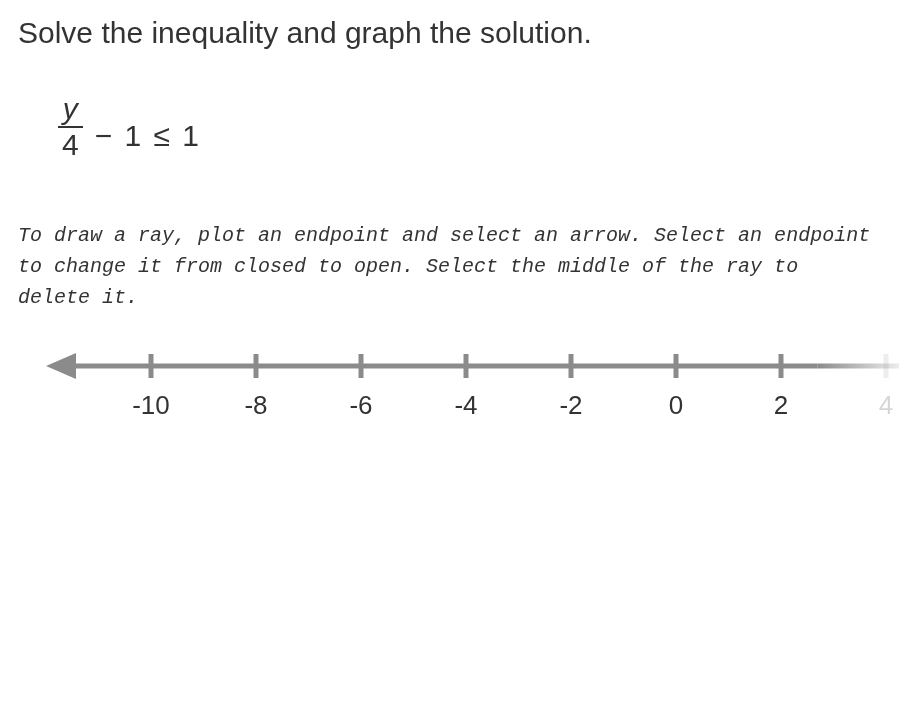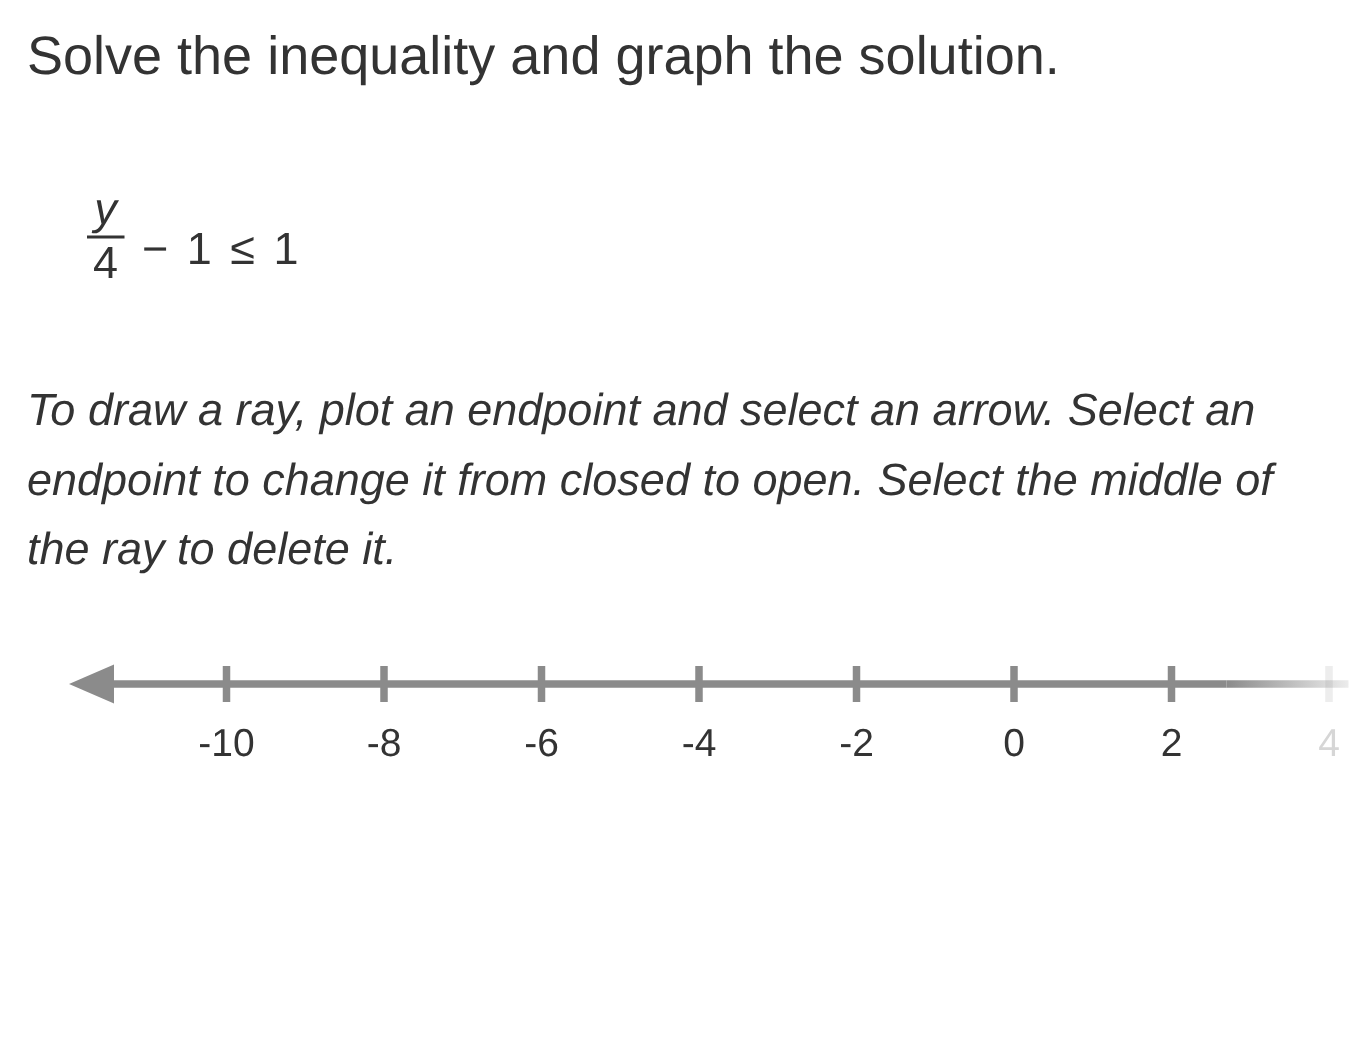--- a/index.html
+++ b/index.html
@@ -9,23 +9,23 @@
     height: 708px;
     background: #ffffff;
     font-family: Verdana, Geneva, sans-serif;
     color: #333333;
     overflow: hidden;
   }
   .container {
     padding: 12px 18px 0 18px;
   }
   .prompt {
-    font-size: 36px;
+    font-size: 30px;
     line-height: 1.4;
-    margin-bottom: 63px;
+    margin-bottom: 40px;
   }
   .equation {
     font-size: 30px;
     line-height: 1;
     display: flex;
     align-items: center;
     padding-left: 40px;
     margin-bottom: 60px;
   }
   .fraction {
@@ -45,24 +45,25 @@
   }
   .fraction .den {
     padding: 2px 4px 0 4px;
   }
   .eq-text {
     letter-spacing: 2px;
     padding-left: 6px;
     margin-top: 18px;
   }
   .instructions {
-    font-size: 30px;
+    font-size: 20px;
     font-style: italic;
     line-height: 1.55;
-    margin-bottom: 30px;
+    margin-bottom: 18px;
+    font-family: Liberation Mono, monospace;
   }
   .numberline-wrap {
     position: relative;
     width: 100%;
     height: 100px;
     padding-left: 16px;
   }
   .numberline-wrap svg {
     display: block;
   }

